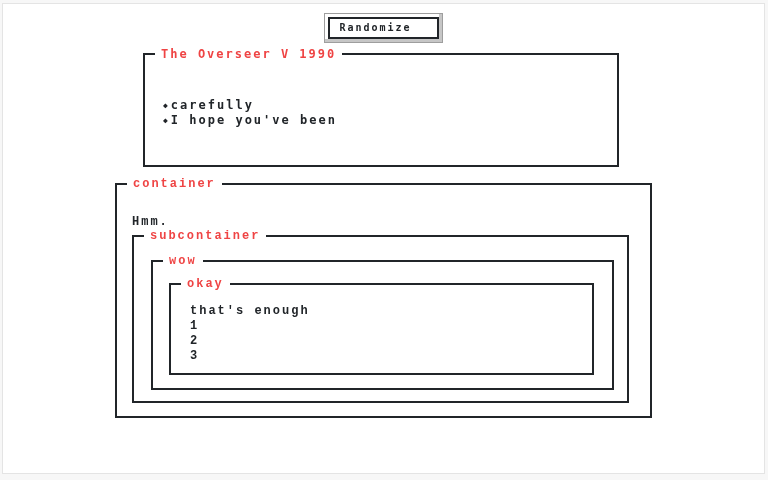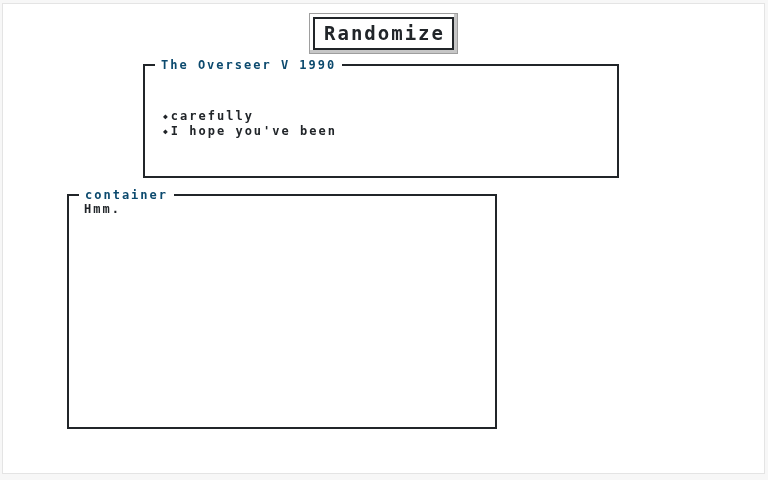--- a/index.html
+++ b/index.html
@@ -8,36 +8,36 @@
   *{box-sizing:border-box;}
   .panel{position:absolute;left:2px;top:3px;right:3px;bottom:6px;
     background:#ffffff;border:1px solid #e4e4e4;}
   .px-text{font-weight:700;font-size:12px;letter-spacing:2px;color:#212529;}
 
   
   .btn-row{text-align:center;padding-top:9px;}
   .btn-outer{display:inline-block;background:#fff;border:1px solid #9e9e9e;
     box-shadow:inset -3px -3px 0 #c6c6c6;padding:3px;cursor:pointer;}
   .btn-inner{display:block;border:2px solid #212529;background:#fff;
-    padding:3px 7px 4px 9px;font-weight:700;font-size:19px;letter-spacing:2px;
+    padding:3px 25px 4px 9px;font-weight:700;font-size:10px;letter-spacing:2px;
     color:#212529;white-space:nowrap;}
 
   
   .box{position:relative;border:2px solid #212529;background:#fff;}
   .legend{position:absolute;top:-7px;left:10px;background:#fff;padding:0 6px;
-    font-weight:700;font-size:12px;line-height:12px;letter-spacing:2px;color:#0c4a6e;
+    font-weight:700;font-size:12px;line-height:12px;letter-spacing:2px;color:#ef4444;
     white-space:nowrap;}
 
   #overseer{margin:10px 0 0 140px;width:476px;height:114px;padding:43px 0 0 18px;}
   .bullet-line{line-height:15px;white-space:nowrap;}
   .bullet{display:inline-block;font-size:8px;margin-right:3px;vertical-align:1px;
     letter-spacing:0;color:#212529;}
 
-  #container{margin:16px 0 0 64px;width:430px;height:235px;}
-  .hmm{position:absolute;left:15px;top:6px;line-height:15px;}
+  #container{margin:16px 0 0 112px;width:537px;height:235px;font-family:Liberation Mono, monospace;}
+  .hmm{position:absolute;left:15px;top:30px;line-height:15px;}
 
   #subcontainer{position:absolute;left:15px;top:50px;right:21px;bottom:13px;}
   #wow{position:absolute;left:17px;top:23px;right:13px;bottom:11px;}
   #okay{position:absolute;left:16px;top:21px;right:18px;bottom:13px;padding:19px 0 0 19px;}
   .okay-line{line-height:15px;white-space:nowrap;}
 </style>
 </head>
 <body>
 
 <div class="panel">
@@ -55,15 +55,30 @@
     </div>
     <div class="px-text bullet-line">
       <span class="bullet">◆</span><span>I hope you've been</span>
     </div>
   </div>
 
   <div class="box" id="container">
     <span class="legend">container</span>
     <div class="px-text hmm">Hmm.</div>
 
+    <div class="box" id="subcontainer">
+      <span class="legend">subcontainer</span>
+
+      <div class="box" id="wow">
+        <span class="legend">wow</span>
+
+        <div class="box" id="okay">
+          <span class="legend">okay</span>
+          <div class="px-text okay-line">that's enough</div>
+          <div class="px-text okay-line">1</div>
+          <div class="px-text okay-line">2</div>
+          <div class="px-text okay-line">3</div>
+        </div>
+      </div>
+    </div>
   </div>
 
 </div>
 
 </body></html>

